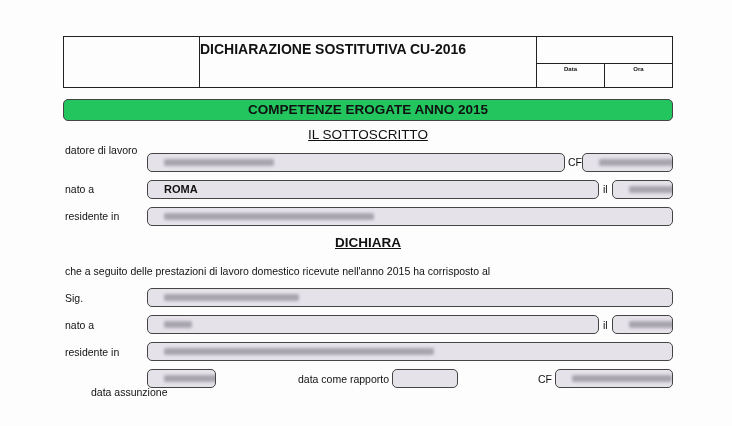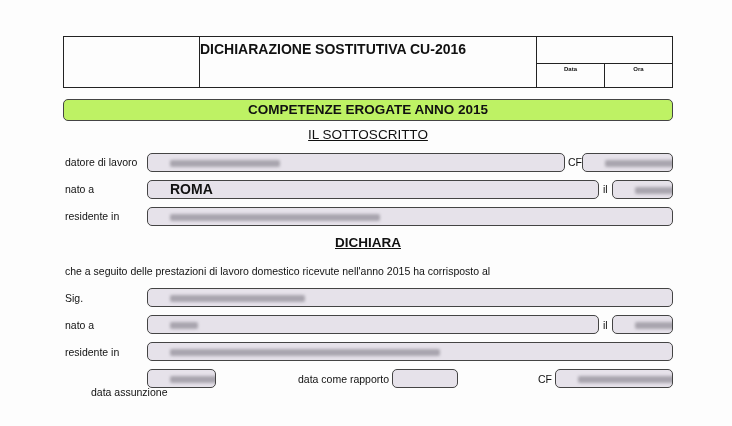--- a/index.html
+++ b/index.html
@@ -7,24 +7,24 @@
   .abs{position:absolute;}
   .hdr{left:63px;top:36px;width:610px;height:52px;border:1.5px solid #222;box-sizing:border-box;}
   .hdr .c1{position:absolute;left:0;top:0;width:136px;height:100%;border-right:1.5px solid #222;box-sizing:border-box;}
   .hdr .c2{position:absolute;left:136px;top:0;width:337px;height:100%;border-right:1.5px solid #222;box-sizing:border-box;}
   .hdr .c3{position:absolute;left:473px;top:0;right:0;height:100%;}
   .hdr .title{position:absolute;left:0;right:0;top:4px;text-align:left;font-weight:bold;font-size:14px;}
   .hdr .sub{position:absolute;left:0;right:4px;bottom:2px;text-align:right;font-weight:bold;font-size:7.5px;}
   .hdr .c3 .top{position:absolute;left:0;right:0;top:0;height:26px;border-bottom:1.5px solid #222;}
   .hdr .c3 .d{position:absolute;left:0;top:26px;width:68px;bottom:0;border-right:1.5px solid #222;font-size:6px;font-weight:bold;text-align:center;padding-top:3px;box-sizing:border-box;}
   .hdr .c3 .o{position:absolute;left:68px;right:0;top:26px;bottom:0;font-size:6px;font-weight:bold;text-align:center;padding-top:3px;box-sizing:border-box;}
-  .band{left:63px;top:99px;width:610px;height:22px;border:1.2px solid #444;border-radius:5px;background:#bef264;box-sizing:border-box;text-align:center;font-weight:bold;font-size:13.5px;line-height:20px;}
+  .band{left:63px;top:99px;width:610px;height:22px;border:1.2px solid #444;border-radius:5px;background:#22c55e;box-sizing:border-box;text-align:center;font-weight:bold;font-size:13.5px;line-height:20px;}
   .section{left:63px;width:610px;text-align:center;font-size:13.5px;text-decoration:underline;}
   .label{font-size:10.5px;left:65px;}
-  .field{border:1.2px solid #444;border-radius:5px;background:#e6e2ea;box-sizing:border-box;height:19px;font-size:14px;font-weight:bold;line-height:17px;padding-left:22px;overflow:hidden;white-space:nowrap;}
+  .field{border:1.2px solid #444;border-radius:5px;background:#e6e2ea;box-sizing:border-box;height:19px;font-size:11px;font-weight:bold;line-height:17px;padding-left:16px;overflow:hidden;white-space:nowrap;}
   .blur{display:inline-block;height:7px;margin-top:5px;background:#9a96a0;filter:blur(1.5px);opacity:.8;border-radius:2px;}
   .small{font-size:10.5px;}
 </style>
 </head>
 <body>
 
 <div class="abs hdr">
   <div class="c1"></div>
   <div class="c2">
     <div class="title">DICHIARAZIONE SOSTITUTIVA CU-2016</div>
@@ -33,21 +33,21 @@
     <div class="top"></div>
     <div class="d">Data</div>
     <div class="o">Ora</div>
   </div>
 </div>
 
 <div class="abs band">COMPETENZE EROGATE ANNO 2015</div>
 
 <div class="abs section" style="top:127px;">IL SOTTOSCRITTO</div>
 
-<div class="abs label" style="top:156px;">datore di lavoro</div>
+<div class="abs label" style="top:144px;">datore di lavoro</div>
 <div class="abs field" style="left:147px;top:153px;width:418px;"><span class="blur" style="width:110px"></span></div>
 <div class="abs small" style="left:568px;top:156px;">CF</div>
 <div class="abs field" style="left:582px;top:153px;width:91px;"><span class="blur" style="width:80px"></span></div>
 
 <div class="abs label" style="top:183px;">nato a</div>
 <div class="abs field" style="left:147px;top:180px;width:452px;">ROMA</div>
 <div class="abs small" style="left:603px;top:183px;">il</div>
 <div class="abs field" style="left:612px;top:180px;width:61px;"><span class="blur" style="width:50px"></span></div>
 
 <div class="abs label" style="top:210px;">residente in</div>

